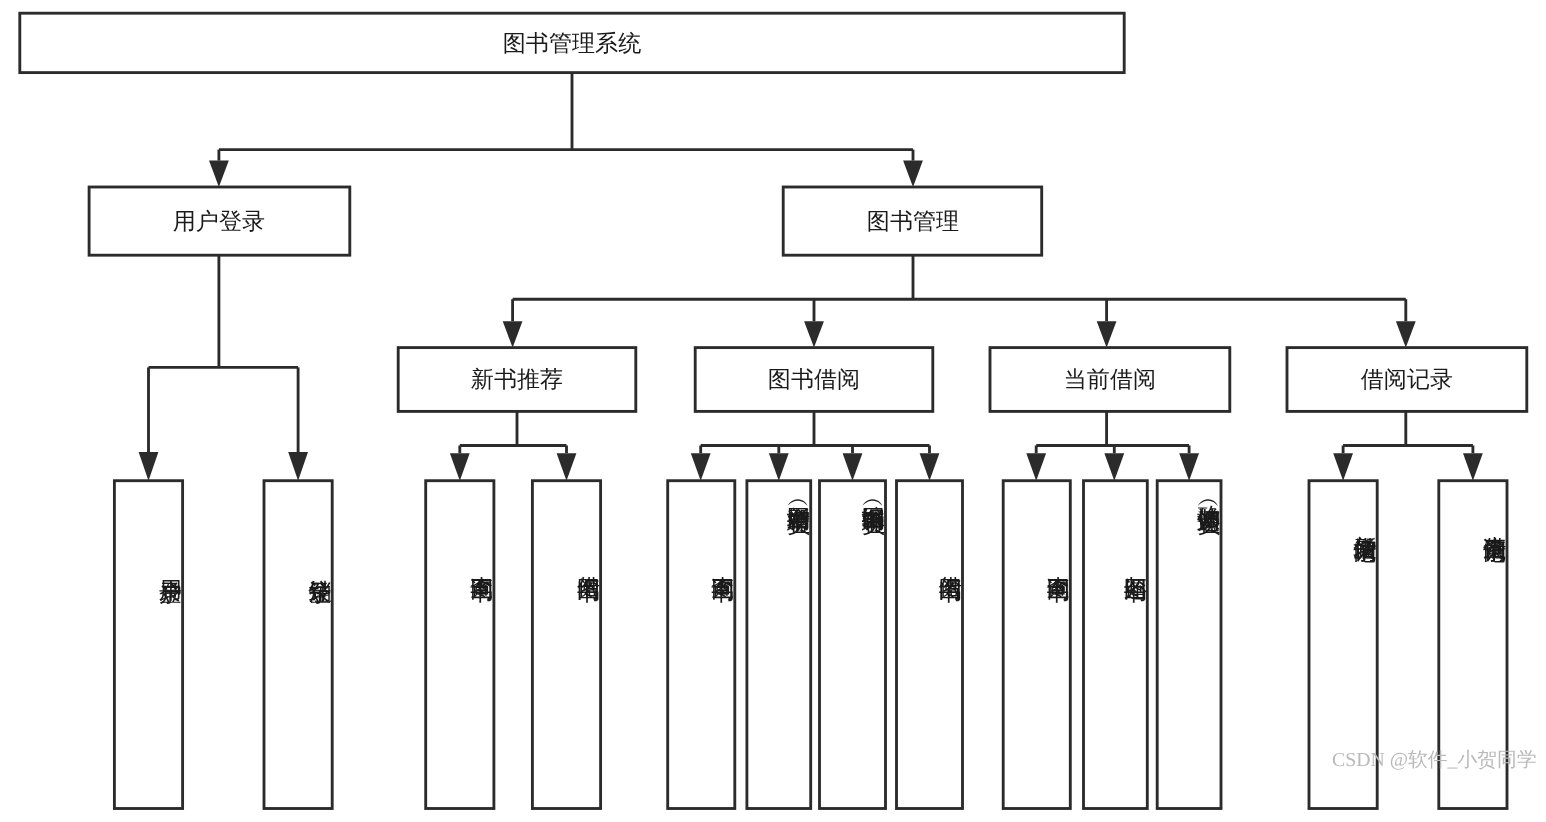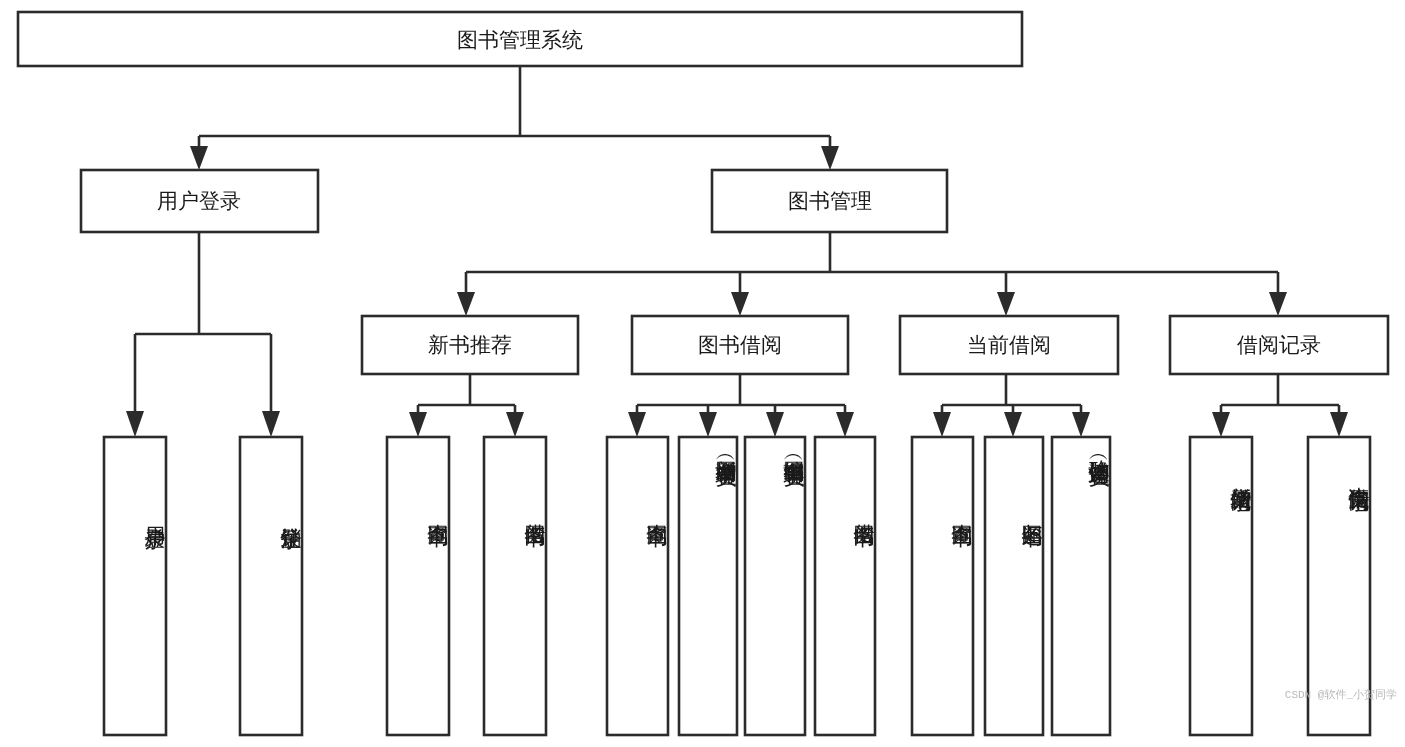--- a/index.html
+++ b/index.html
@@ -61,22 +61,22 @@
     letter-spacing: 1px;
     white-space: nowrap;
     text-align: center;
     pointer-events: none;
     user-select: none;
   }
   .watermark {
     position: absolute;
     right: 8px;
     bottom: 4px;
-    font-family: Liberation Mono, monospace;
-    font-size: 11px;
+    font-family: Liberation Serif, serif;
+    font-size: 18px;
     color: #b9b9b9;
     white-space: nowrap;
     user-select: none;
   }
 </style>
 </head>
 <body>
 
 <div id="diagram-root">
 

